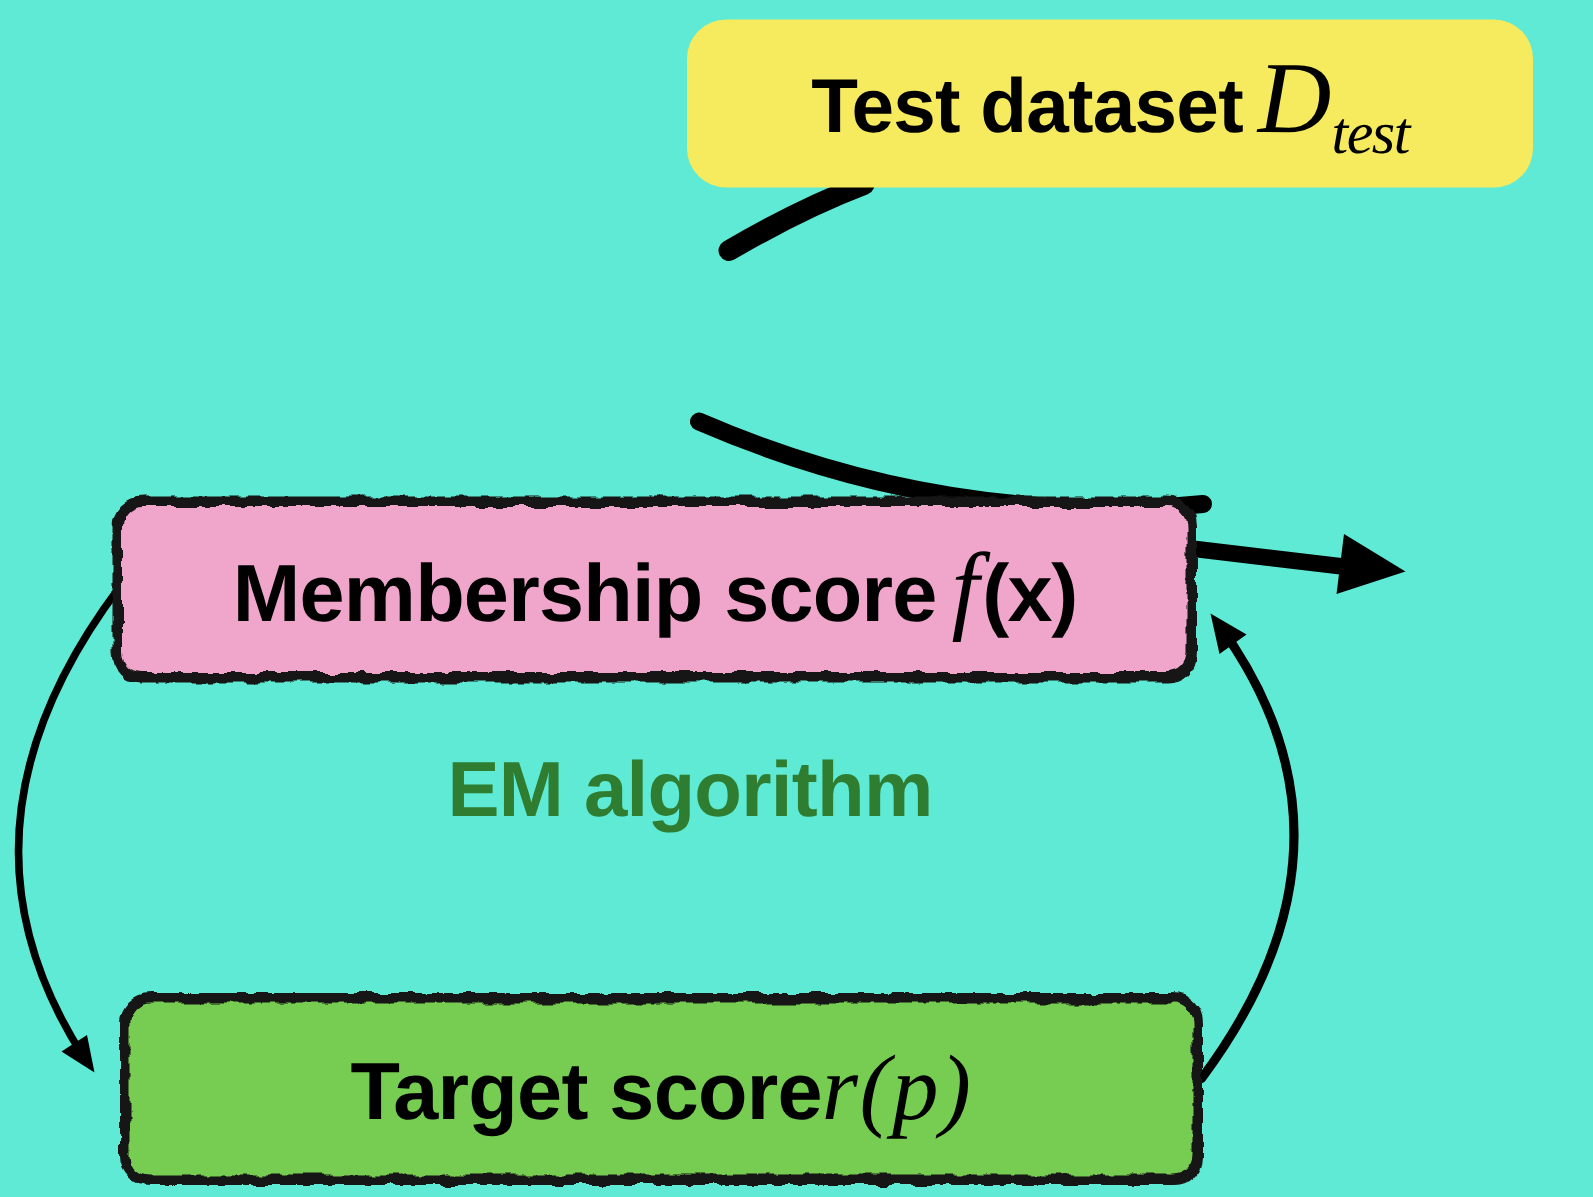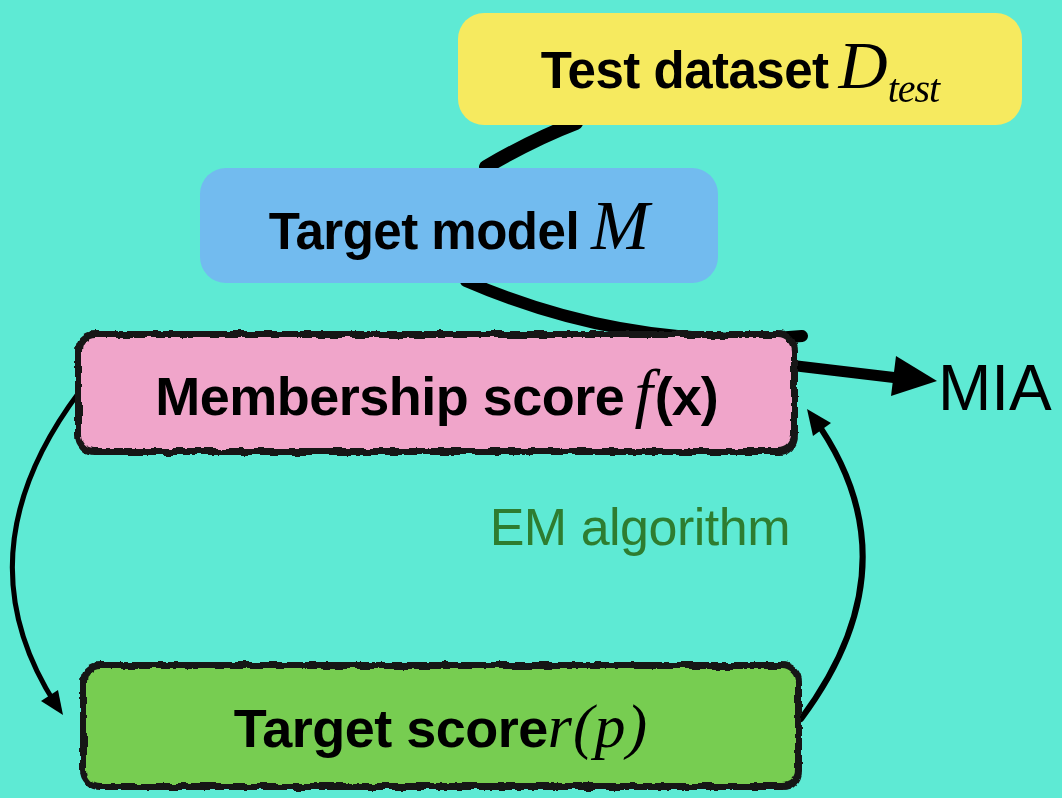--- a/index.html
+++ b/index.html
@@ -27,21 +27,21 @@
   #node-test-dataset .node-bg { background:#F6EA5F; }
   #node-target-model   { left:200px; top:168px; width:518px; height:115px; }
   #node-target-model .node-bg { background:#72BBEF; }
   #node-membership     { left:75px;  top:331px; width:723px; height:124px; }
   #node-membership .node-bg { background:#F0A5CA; }
   #node-prefix         { left:80px;  top:662px; width:722px; height:128px; }
   #node-prefix .node-bg { background:#77CD51; }
 
   #em-text {
     position:absolute; z-index:2; left:130px; top:496px; width:660px;
-    text-align:right; font-weight:normal; font-size:52px; line-height:63px;
+    text-align:center; font-weight:bold; font-size:52px; line-height:63px;
     color:#2E7D30; letter-spacing:-0.5px;
   }
   #mia-label {
     position:absolute; z-index:2; left:938px; top:351px;
     font-size:64px; font-weight:normal; color:#000; letter-spacing:0px;
   }
 </style>
 </head>
 <body>
 
@@ -69,40 +69,33 @@
     <polygon points="807,409 831,423 813,436" fill="#000"></polygon>
   </svg>
 
   <div class="node" id="node-test-dataset">
     <div class="node-bg"></div>
     <div class="label-line">
       <span class="lbl">Test dataset</span><span class="math m-D">D</span><span class="math m-sub">test</span>
     </div>
   </div>
 
-  <div class="node" id="node-target-model">
-    <div class="node-bg"></div>
-    <div class="label-line">
-      <span class="lbl">Target model</span><span class="math m-M">M</span>
-    </div>
-  </div>
 
   <div class="node sketch" id="node-membership">
     <div class="node-bg"></div>
     <div class="label-line">
       <span class="lbl">Membership score</span><span class="math m-f">f</span><span class="m-args">(x)</span>
     </div>
   </div>
 
   <div id="em-text">
     <div>EM algorithm</div>
   </div>
 
   <div class="node sketch" id="node-prefix">
     <div class="node-bg"></div>
     <div class="label-line">
       <span class="lbl">Target score</span><span class="math m-rp">r(p)</span>
     </div>
   </div>
 
-  <div id="mia-label">MIA</div>
 
 </div>
 
 </body></html>

